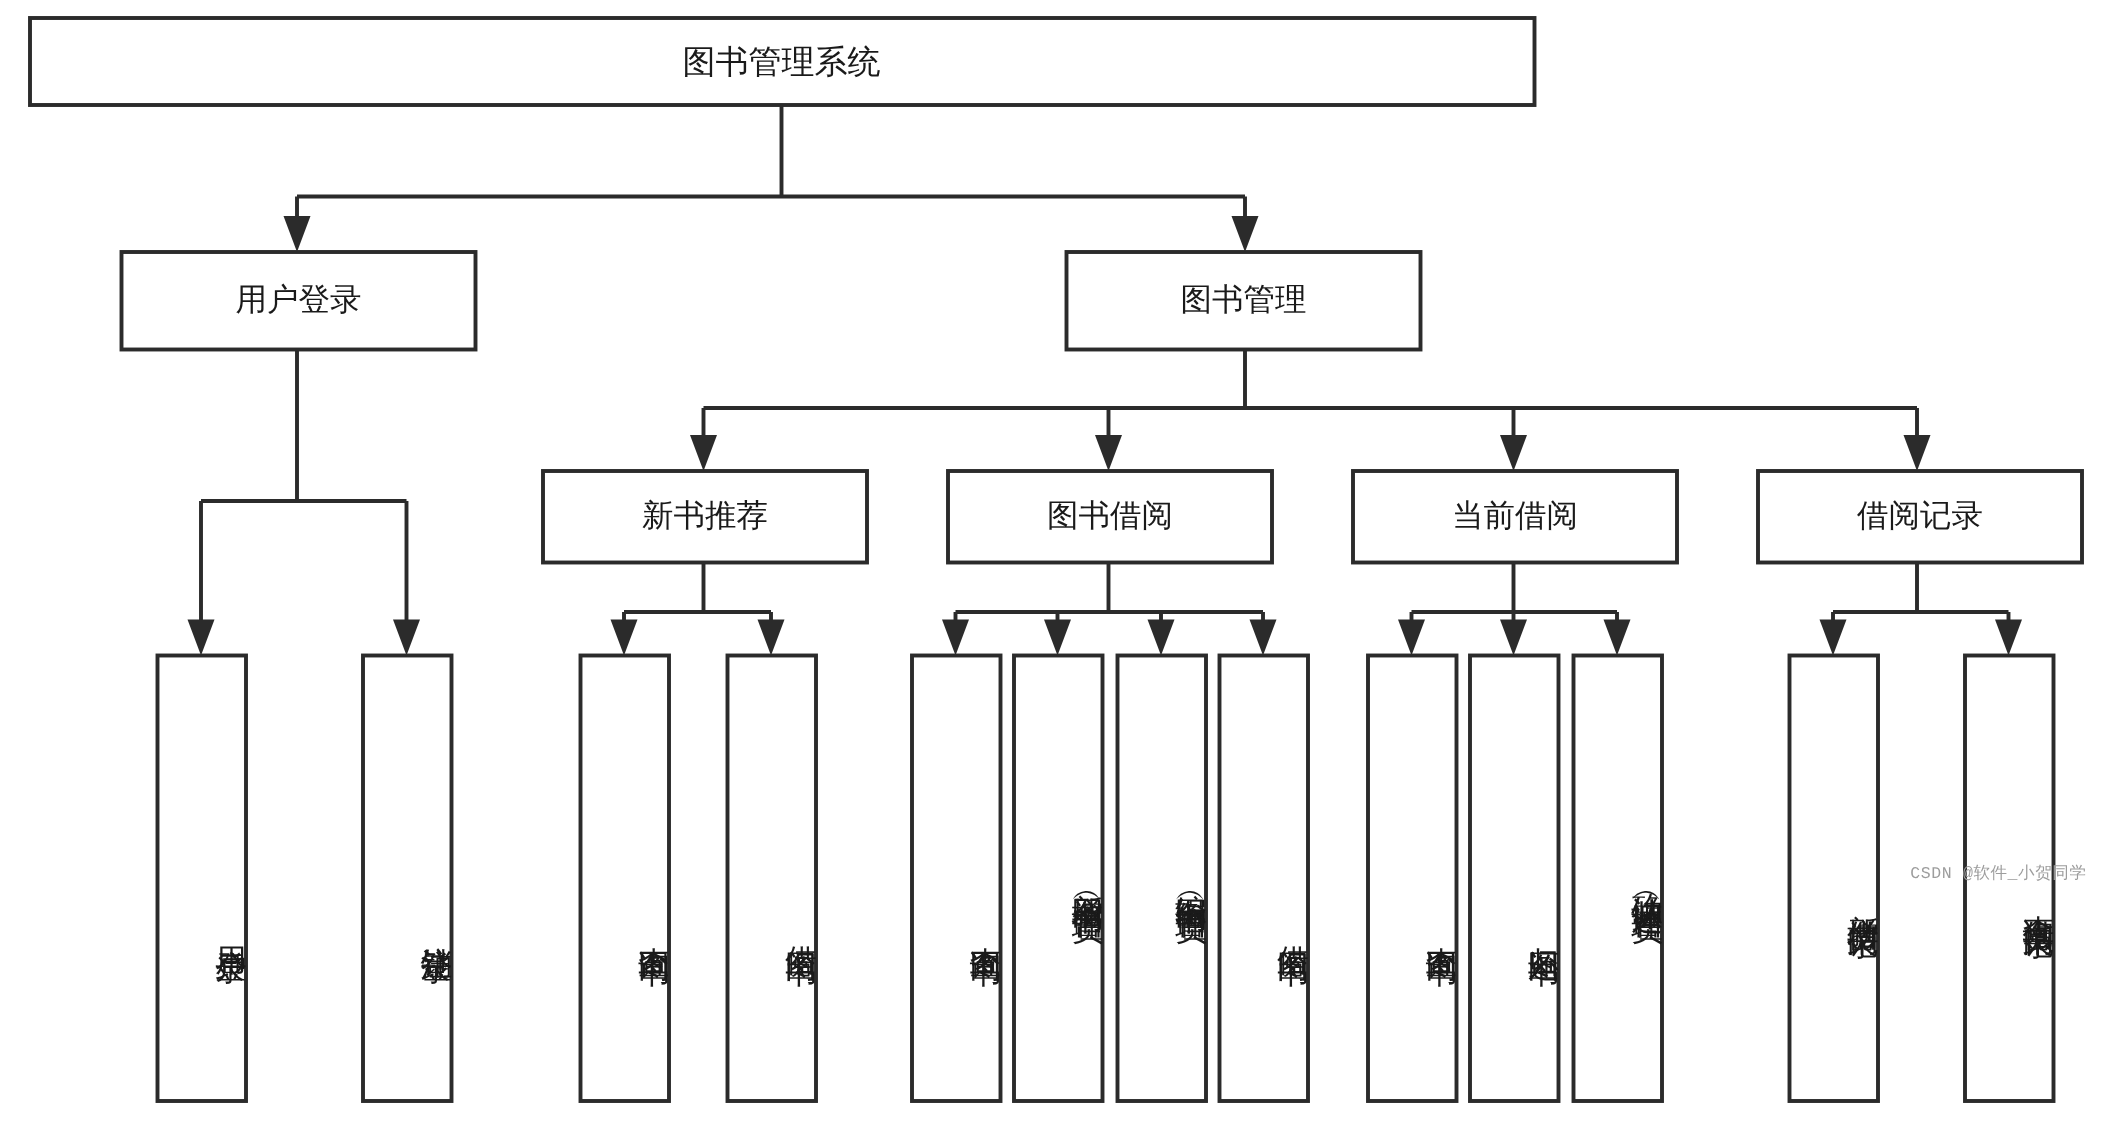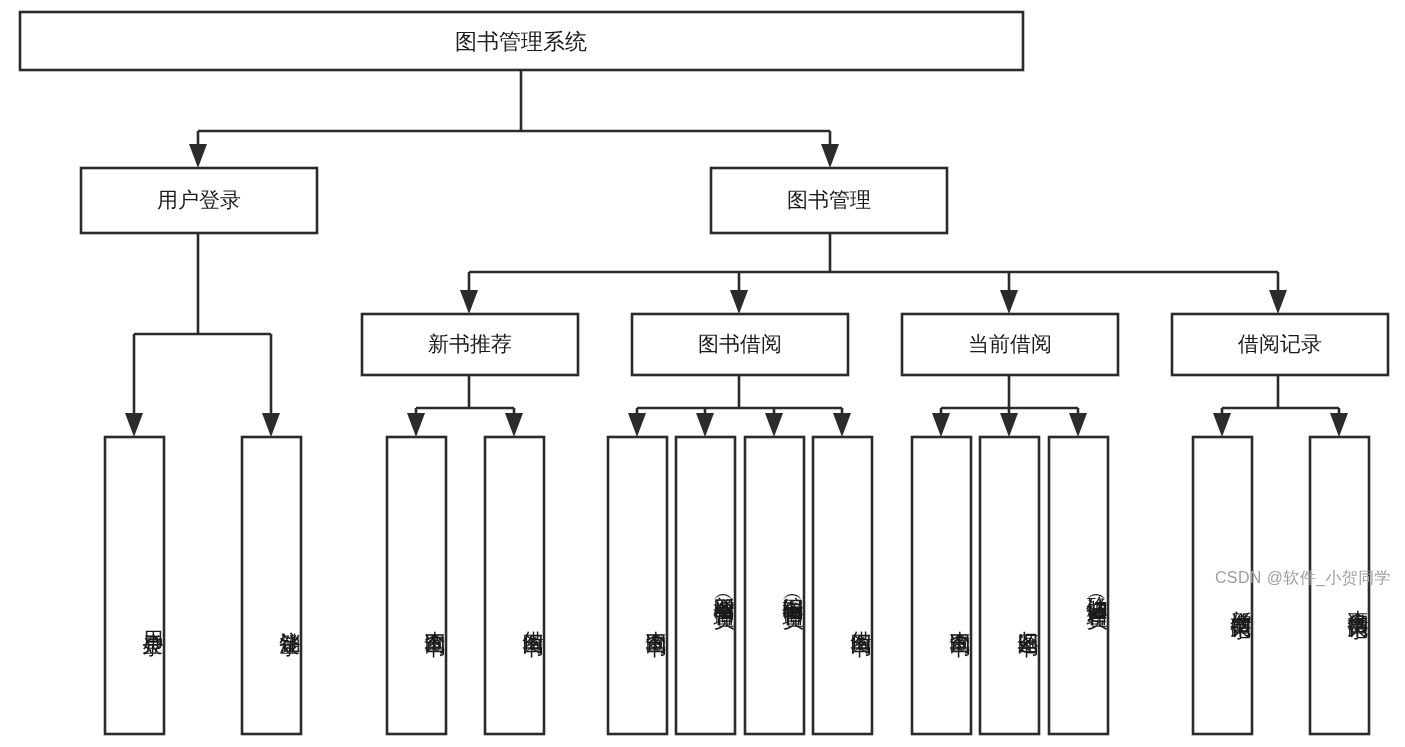--- a/index.html
+++ b/index.html
@@ -66,22 +66,22 @@
     white-space: nowrap;
     display: flex;
     align-items: flex-start;
     justify-content: center;
     pointer-events: none;
   }
   .watermark {
     position: absolute;
     right: 14px;
     bottom: 6px;
-    font-family: Liberation Sans, sans-serif;
-    font-size: 16px;
+    font-family: Liberation Mono, monospace;
+    font-size: 11px;
     color: #9d9d9d;
     white-space: nowrap;
     letter-spacing: 0.4px;
   }
 </style>
 </head>
 <body>
 
 <div id="diagram-root">
 

